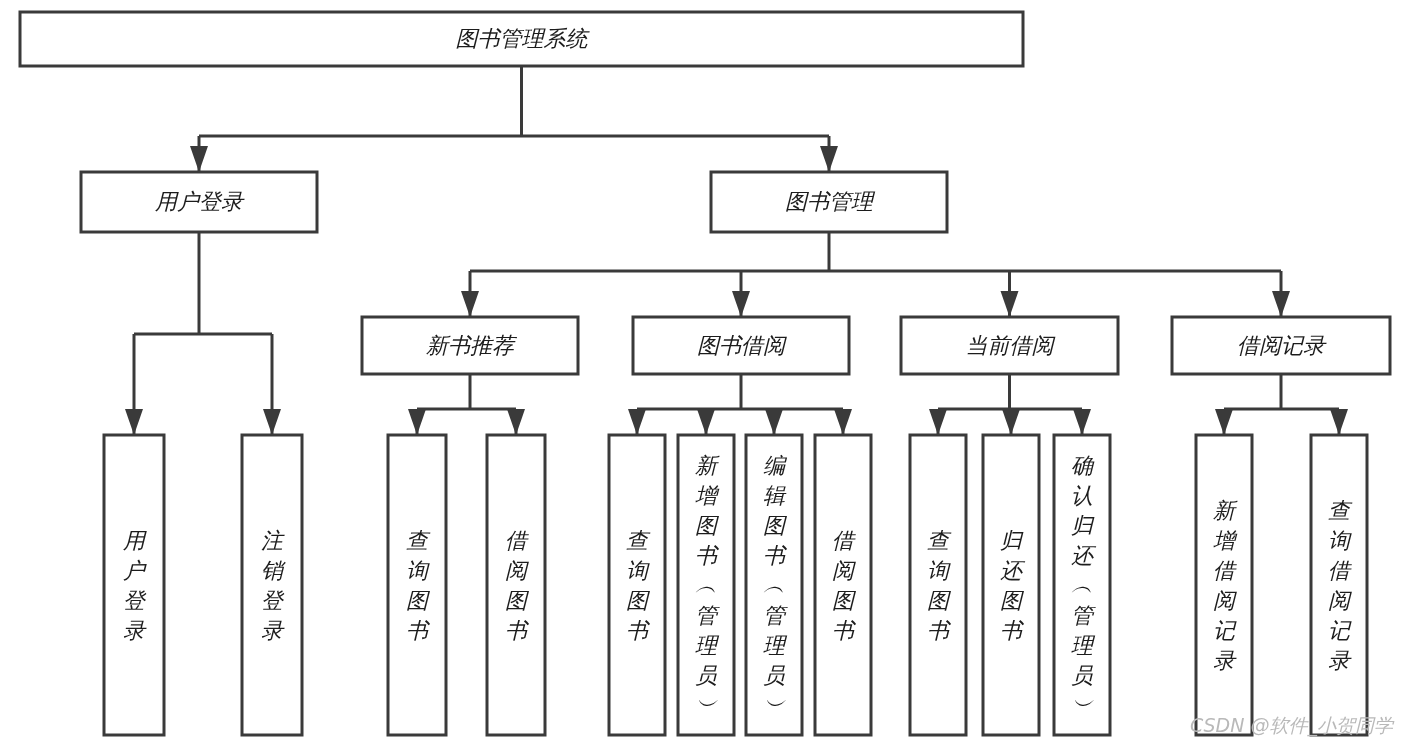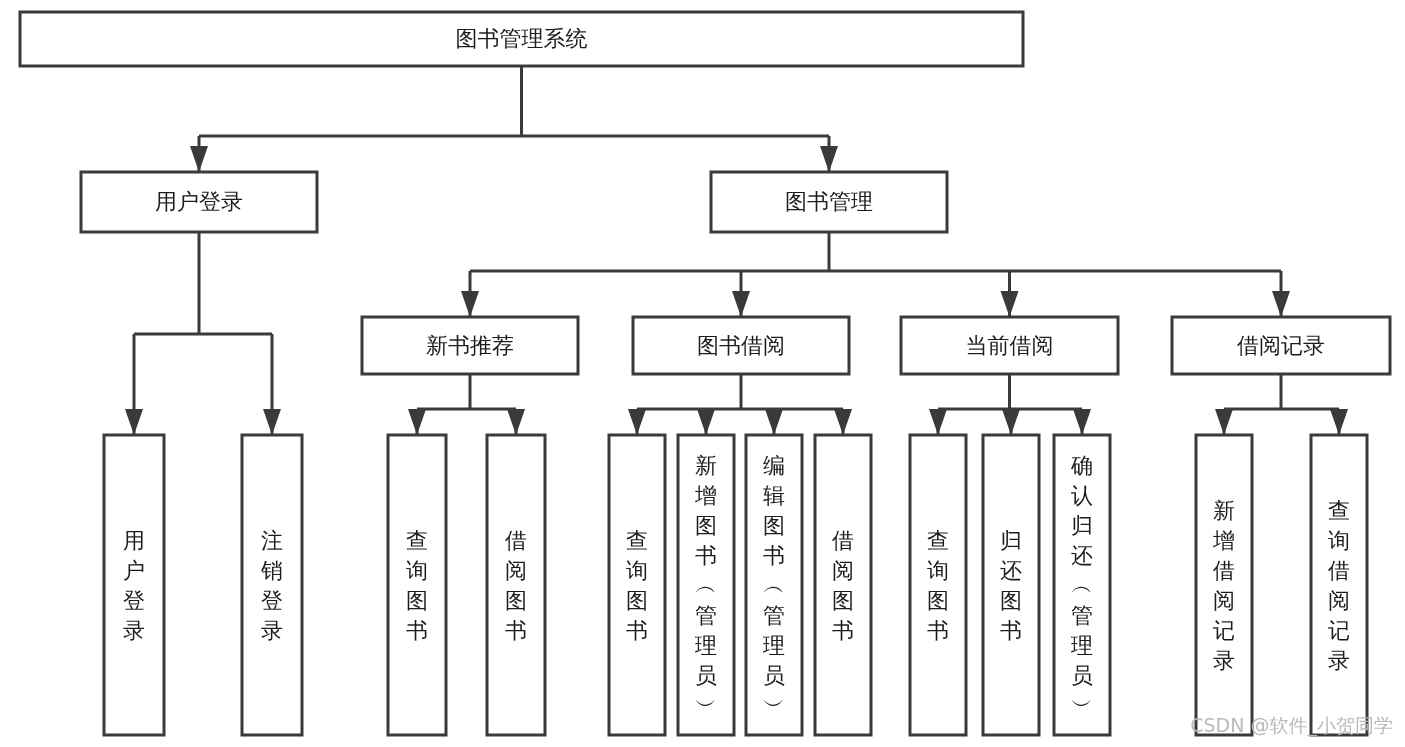--- a/index.html
+++ b/index.html
@@ -10,20 +10,21 @@
   }
   body {
     font-family: "DejaVu Sans", "Liberation Sans", sans-serif;
   }
   #diagram-root {
     position: relative;
     width: 1405px;
     height: 747px;
     background: #ffffff;
     overflow: hidden;
+    font-style: italic;
   }
   svg.diagram-canvas {
     position: absolute;
     left: 0;
     top: 0;
     width: 1405px;
     height: 747px;
     display: block;
   }
   .node-box {

